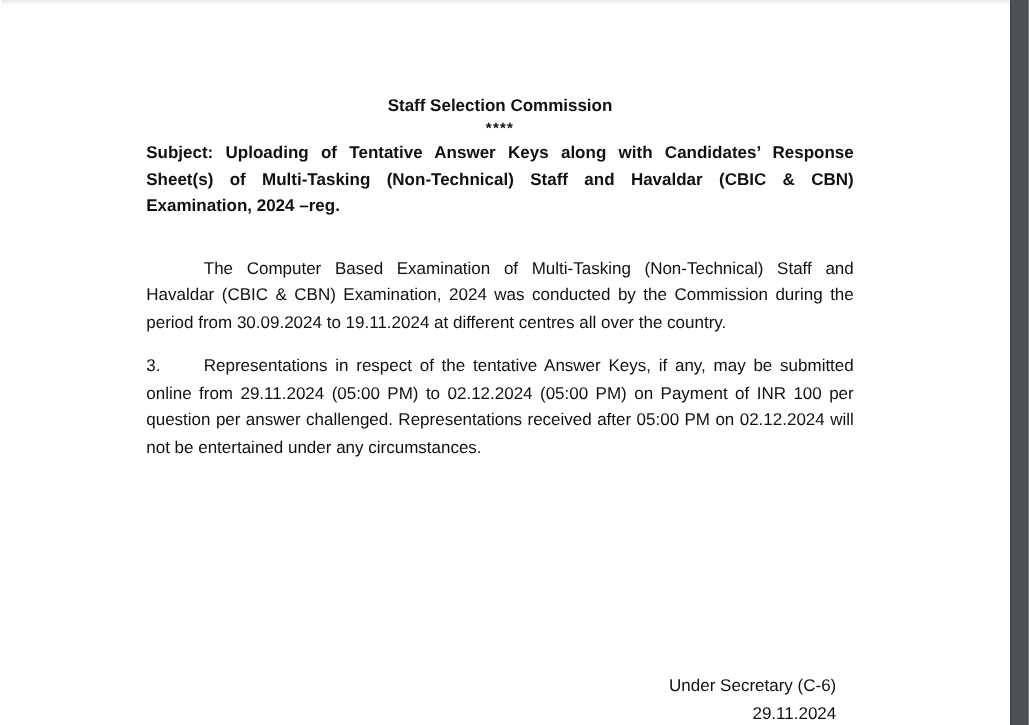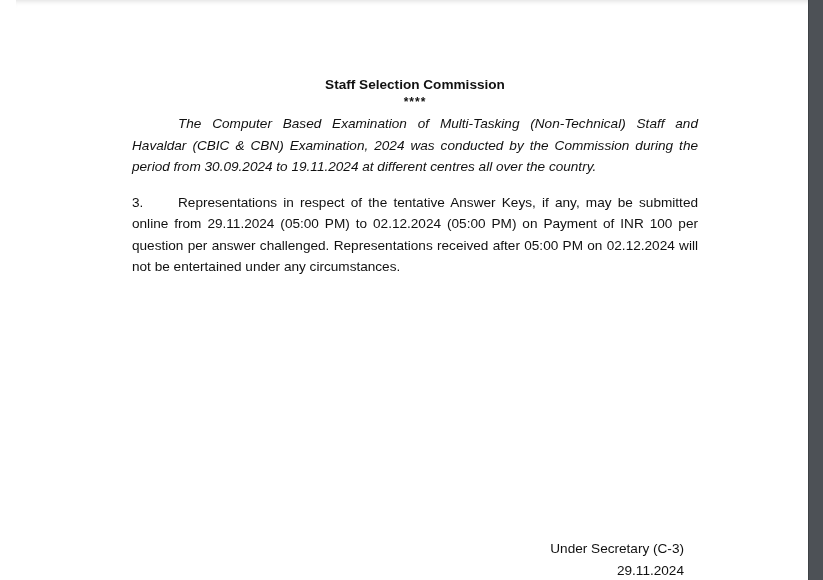--- a/index.html
+++ b/index.html
@@ -3,63 +3,64 @@
 <meta charset="utf-8">
 <style>
   html, body { margin: 0; padding: 0; }
   body {
     width: 823px; height: 580px; overflow: hidden; position: relative;
     background: #ffffff;
     font-family: "Liberation Sans", sans-serif;
     color: #111;
   }
   .page {
-    position: absolute; left: 16px; top: 0; width: 808px; height: 476px;
+    position: absolute; left: 1px; top: 0; width: 808px; height: 476px;
     background: #ffffff;
     box-shadow: inset 0 6px 6px -6px rgba(0,0,0,0.18);
   }
   .viewer-gutter {
     position: absolute; left: 808px; top: 0; width: 15px; height: 580px;
     background: #4d5156;
     border-left: 1px solid #3e4246;
   }
   .doc {
     position: absolute; left: 116px; top: 74px; width: 566px;
     font-size: 13.6px; line-height: 21.5px;
   }
   .center { text-align: center; font-weight: bold; }
   .c-title { line-height: 21px; }
   .stars { font-size: 12px; line-height: 14px; letter-spacing: 1px; }
   .subject { font-weight: bold; margin-top: 2px; line-height: 21.5px; }
   p { margin: 0; text-align: justify; }
-  .para1 { margin-top: 4px; text-indent: 46px; font-style: italic; }
+  .para1 { margin-top: 28px; text-indent: 46px; }
   .num-para { margin-top: 14px; }
   .num { display: inline-block; width: 46px; }
   b { font-weight: normal; }
   .sign {
     position: absolute; right: 140px; top: 538px; text-align: right;
     font-size: 13.6px; line-height: 22px;
   }
 </style>
 </head>
 <body>
 
 <div class="page">
   <div class="doc">
     <div class="center c-title">Staff Selection Commission</div>
     <div class="center stars">****</div>
+    <p class="subject">Subject: Uploading of Tentative Answer Keys along with Candidates’ Response Sheet(s) of Multi-Tasking (Non-Technical) Staff and Havaldar (CBIC &amp; CBN) Examination, 2024 –reg.</p>
 
     <p class="para1">The Computer Based Examination of Multi-Tasking (Non-Technical) Staff and Havaldar (CBIC &amp; CBN) Examination, 2024 was conducted by the Commission during the period from 30.09.2024 to 19.11.2024 at different centres all over the country.</p>
 
 
     <p class="num-para">
       <span class="num">3.</span><span>Representations in respect of the tentative Answer Keys, if any, may be submitted online from </span><b>29.11.2024 (05:00 PM) to 02.12.2024 (05:00 PM)</b><span> on Payment of INR 100 per question per answer challenged. Representations received after </span><b>05:00 PM on 02.12.2024</b><span> will not be entertained under any circumstances.</span>
     </p>
 
   </div>
 
   <div class="sign">
-    <div>Under Secretary (C-3)</div>
+    <div>Under Secretary (C-6)</div>
     <div>29.11.2024</div>
   </div>
 </div>
 
 <div class="viewer-gutter"></div>
 
 </body></html>

